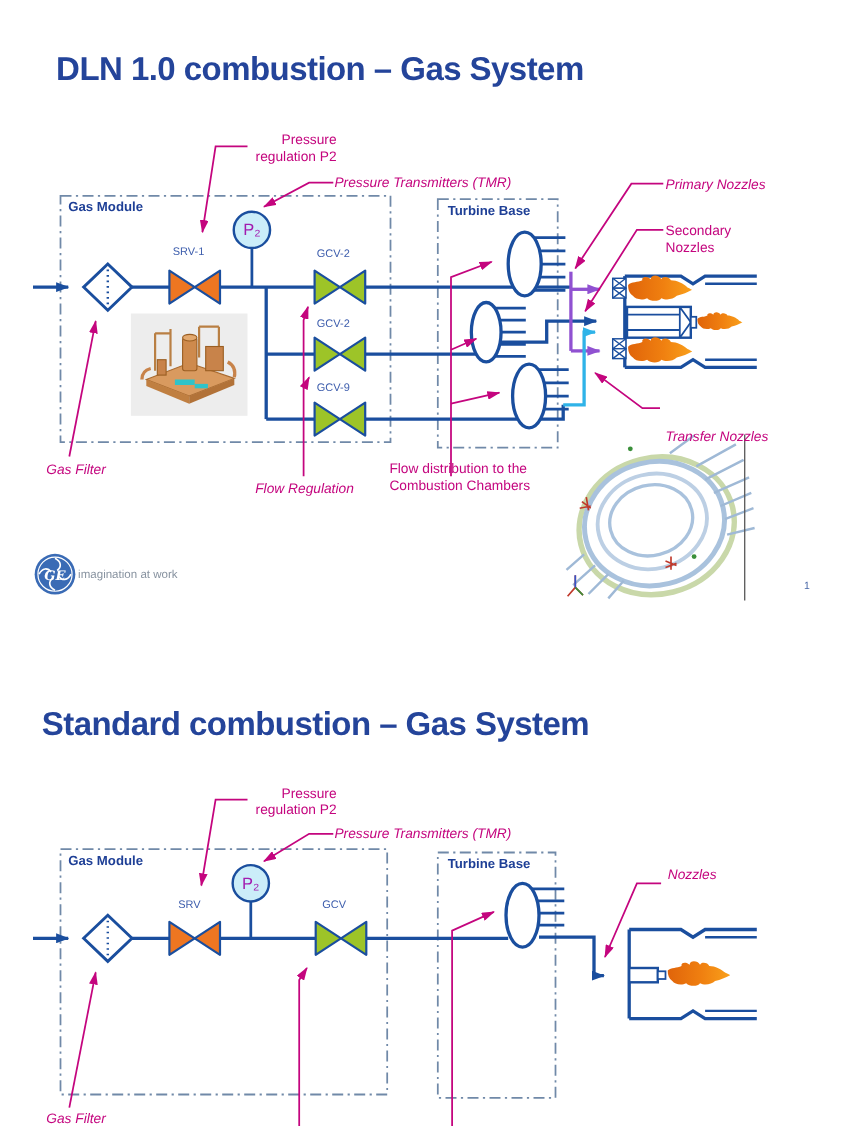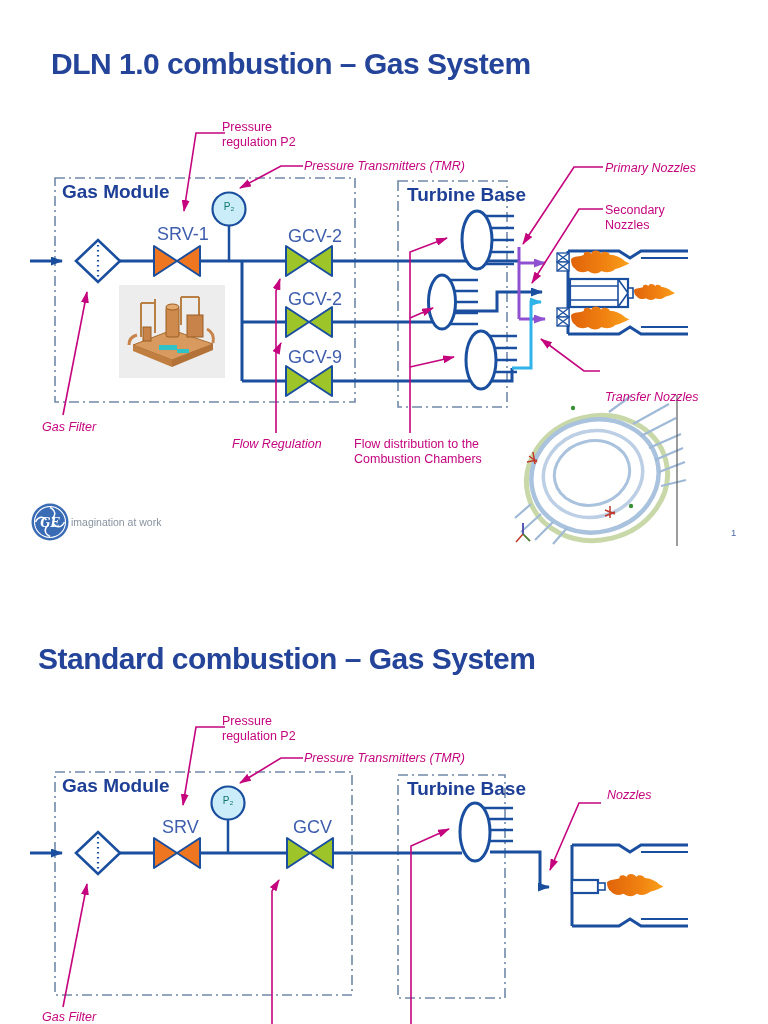--- a/index.html
+++ b/index.html
@@ -2,25 +2,25 @@
 <html><head>
 <meta charset="utf-8">
 <style>
   html,body{margin:0;padding:0;background:#fff;}
   body{width:768px;height:1024px;position:relative;overflow:hidden;
        font-family:"Liberation Sans",sans-serif;}
   .abs{position:absolute;}
   .title{position:absolute;font-weight:bold;font-size:30px;color:#24449A;
          letter-spacing:-0.5px;white-space:nowrap;}
   .lbl{position:absolute;font-size:12.5px;color:#C4057E;line-height:1.18;}
-  .lbl.center{text-align:left;}
+  .lbl.center{text-align:right;}
   .lbl.nowrap{white-space:nowrap;font-style:italic;}
-  .boxlbl{position:absolute;font-weight:bold;font-size:19px;color:#1E3F96;white-space:nowrap;}
-  .vlbl{position:absolute;font-size:18px;color:#3E5EAD;white-space:nowrap;}
-  .p2lbl{position:absolute;font-size:10px;color:#0f766e;width:24px;text-align:center;}
+  .boxlbl{position:absolute;font-weight:bold;font-size:12px;color:#1E3F96;white-space:nowrap;}
+  .vlbl{position:absolute;font-size:10px;color:#3E5EAD;white-space:nowrap;}
+  .p2lbl{position:absolute;font-size:15px;color:#a21caf;width:24px;text-align:center;}
   .pagenum{position:absolute;font-size:9.5px;color:#4A69A8;}
   .tagline{position:absolute;font-size:10.5px;color:#8893A0;white-space:nowrap;text-align:center;}
   svg{display:block;}
 </style>
 </head>
 <body>
 
 <svg class="abs" style="left:0;top:0" width="768" height="1024" viewBox="0 0 768 1024">
   <defs>
     <marker id="aB" markerWidth="12" markerHeight="9" refX="11" refY="4.5" orient="auto" markerUnits="userSpaceOnUse">
@@ -265,21 +265,21 @@
   <div class="vlbl" style="left:288px;top:226px">GCV-2</div>
   <div class="vlbl" style="left:288px;top:289px">GCV-2</div>
   <div class="vlbl" style="left:288px;top:347px">GCV-9</div>
   <div class="p2lbl" style="left:217px;top:201px">P₂</div>
 
   <div class="lbl nowrap" style="left:605px;top:161px">Primary Nozzles</div>
   <div class="lbl" style="left:605px;top:203px;width:64px">Secondary Nozzles</div>
   <div class="lbl nowrap" style="left:605px;top:390px">Transfer Nozzles</div>
   <div class="lbl nowrap" style="left:42px;top:420px">Gas Filter</div>
   <div class="lbl nowrap" style="left:232px;top:437px">Flow Regulation</div>
-  <div class="lbl" style="left:354px;top:437px;width:136px">Flow distribution to the Combustion Chambers</div>
+  <div class="lbl" style="left:354px;top:419px;width:136px">Flow distribution to the Combustion Chambers</div>
 
   <div class="tagline" style="left:71px;top:516px">imagination at work</div>
   <div class="pagenum" style="left:731px;top:527px">1</div>
 </div>
 
 <div>
   <div class="title" style="left:38px;top:642px">Standard combustion – Gas System</div>
 
   <div class="lbl center" style="left:222px;top:714px;width:84px">Pressure regulation P2</div>
   <div class="lbl nowrap" style="left:304px;top:751px">Pressure Transmitters (TMR)</div>

